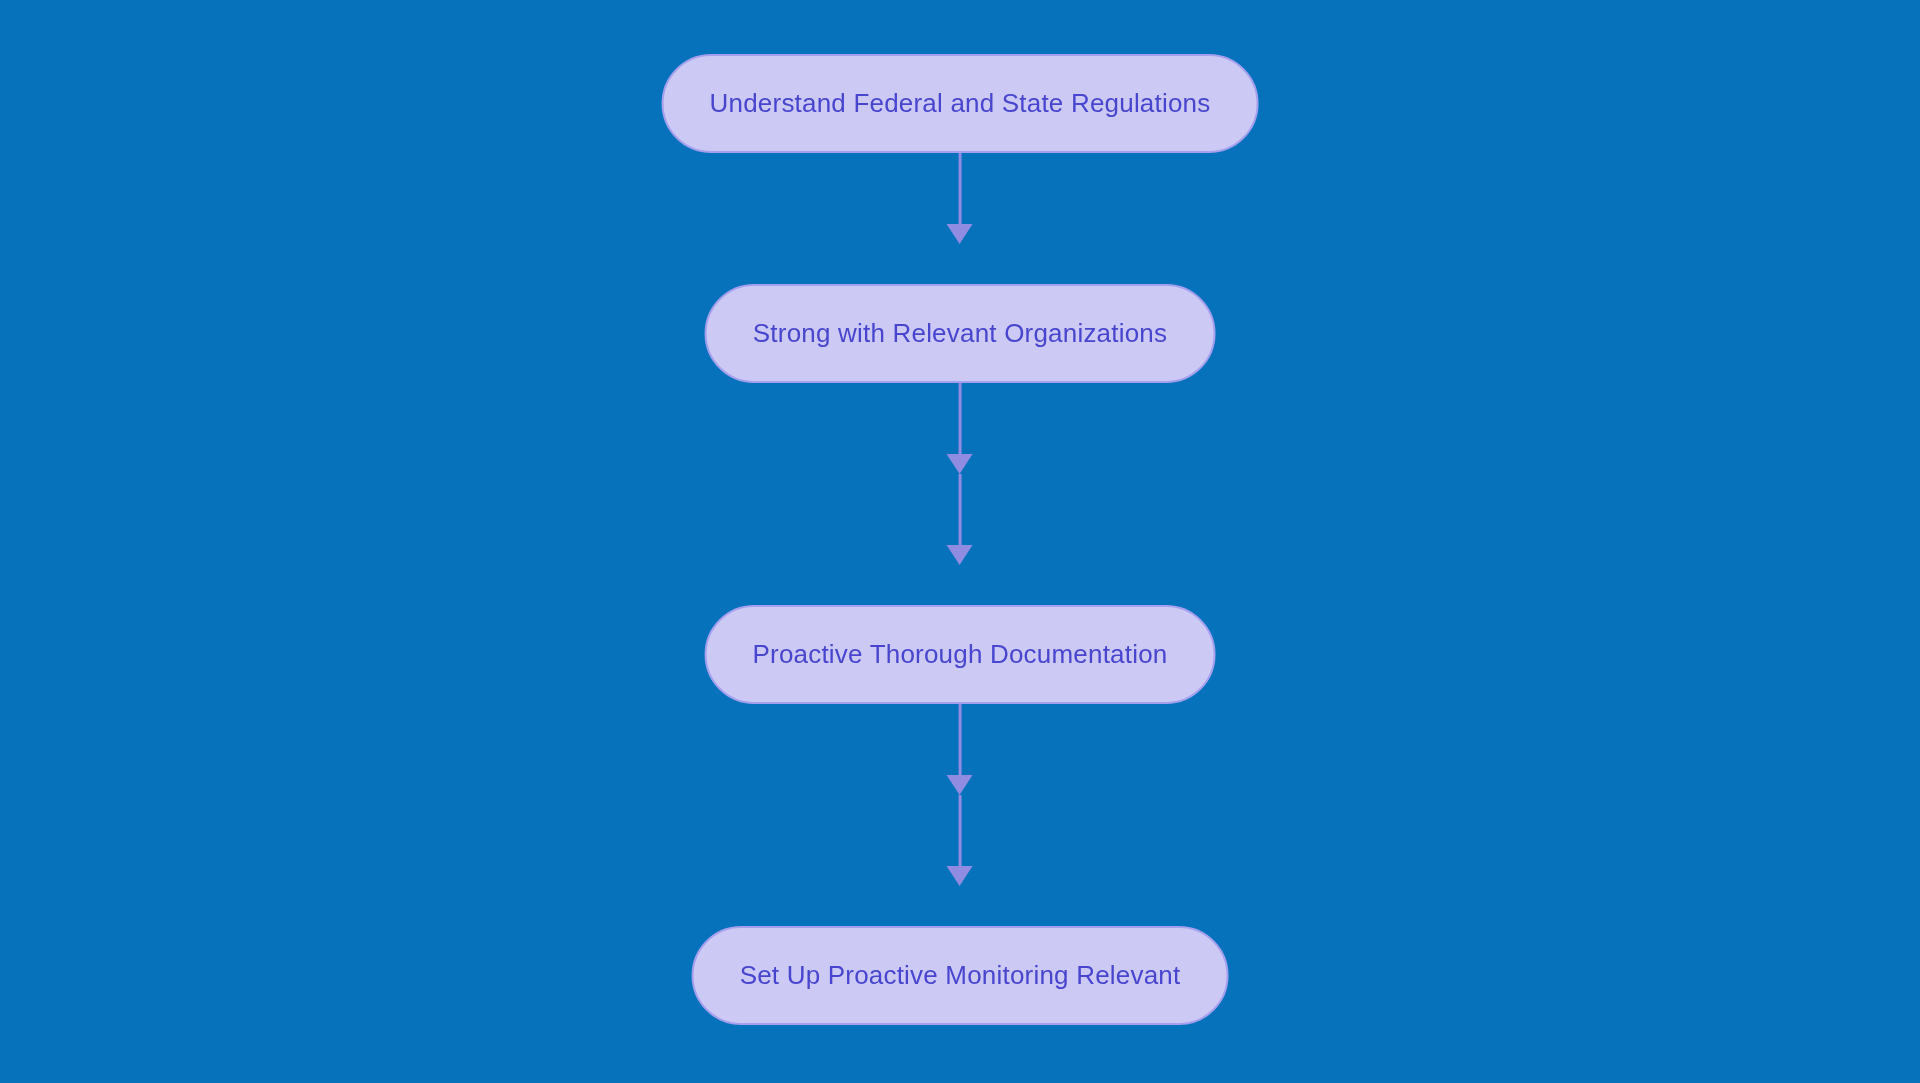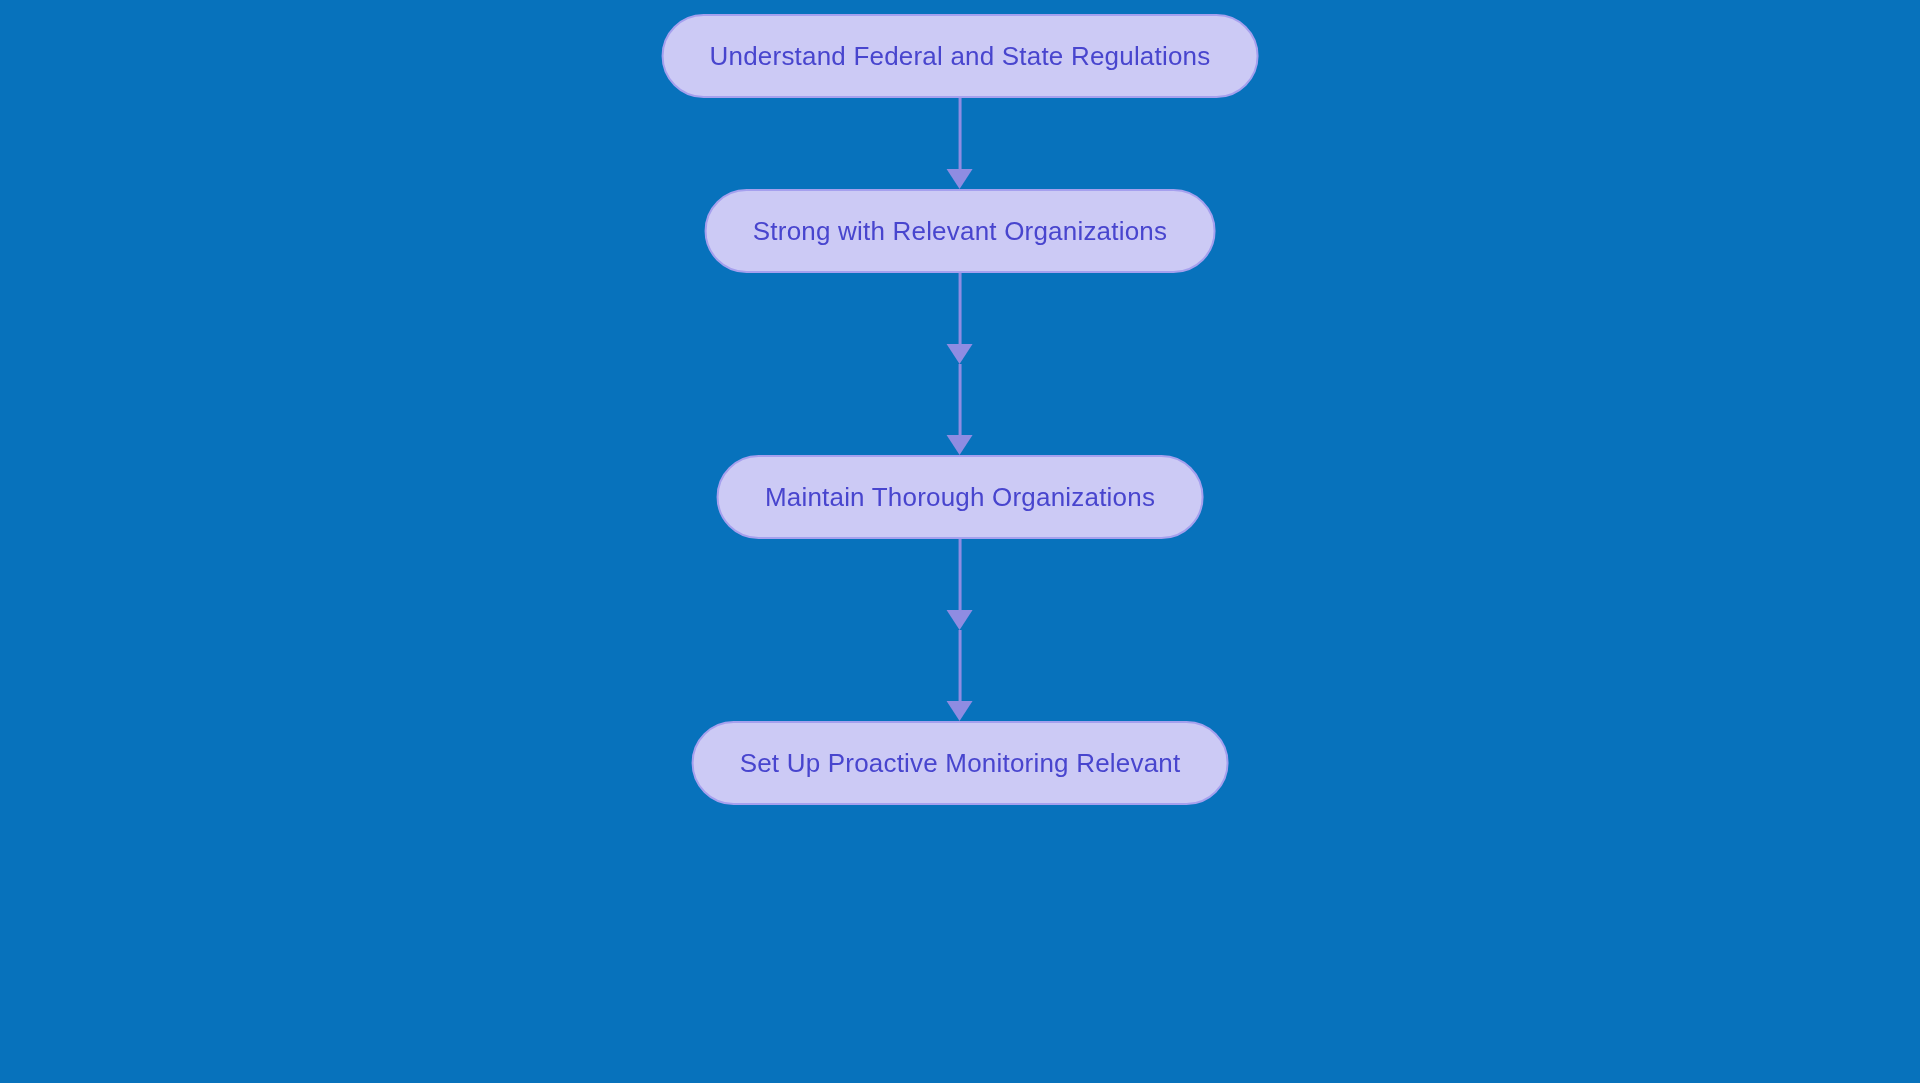--- a/index.html
+++ b/index.html
@@ -25,30 +25,31 @@
   .flow-column {
     position: absolute;
     top: 14px;
     left: 50%;
     transform: translateX(-50%);
     display: flex;
     flex-direction: column;
     align-items: center;
   }
   .flow-node {
-    height: 84px;
+    height: 99px;
     min-width: 380px;
     padding: 0 46px;
     border-radius: 50px;
     background: var(--node-fill);
     border: 2px solid var(--node-border);
     display: flex;
     align-items: center;
     justify-content: center;
     flex: none;
+    margin-top: 40px;
   }
   .flow-node-label {
     color: var(--text);
     font-size: 26px;
     font-weight: 400;
     letter-spacing: 0.2px;
     white-space: nowrap;
     text-align: center;
   }
   .flow-arrow {
@@ -96,21 +97,21 @@
     <div class="arrow-head"></div>
   </div>
 
 
   <div class="flow-arrow">
     <div class="arrow-line"></div>
     <div class="arrow-head"></div>
   </div>
 
   <div class="flow-node">
-    <span class="flow-node-label">Maintain Thorough Organizations</span>
+    <span class="flow-node-label">Proactive Thorough Documentation</span>
   </div>
 
   <div class="flow-arrow">
     <div class="arrow-line"></div>
     <div class="arrow-head"></div>
   </div>
 
 
   <div class="flow-arrow">
     <div class="arrow-line"></div>

